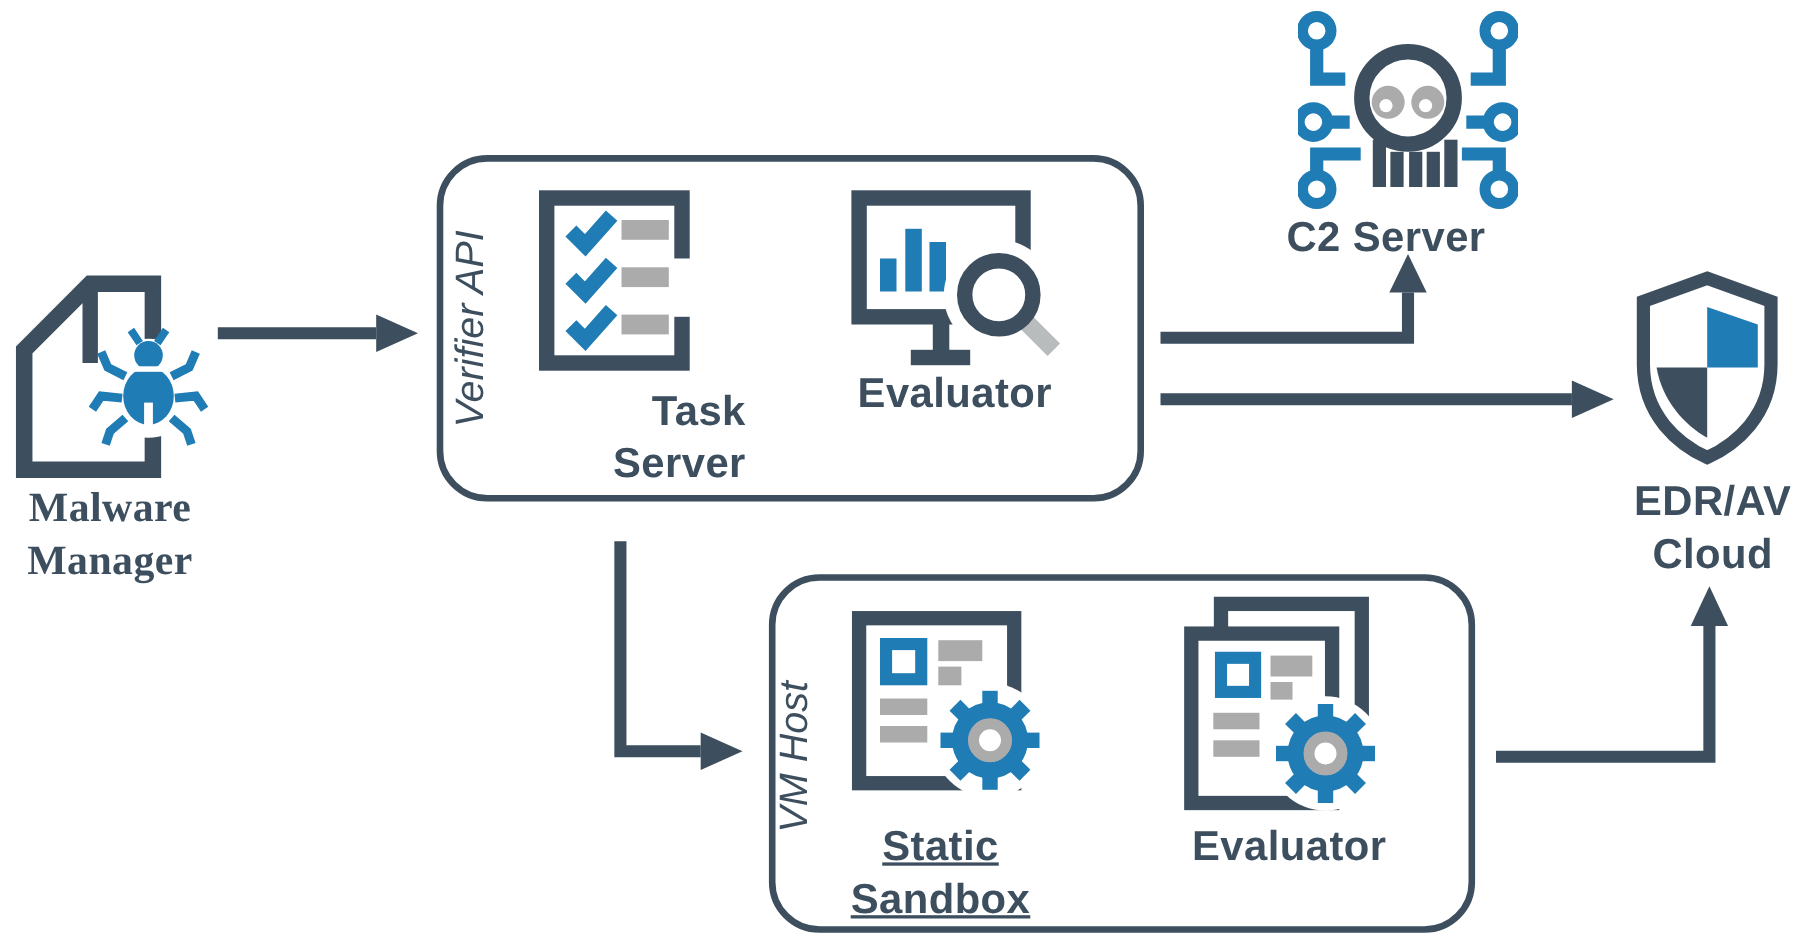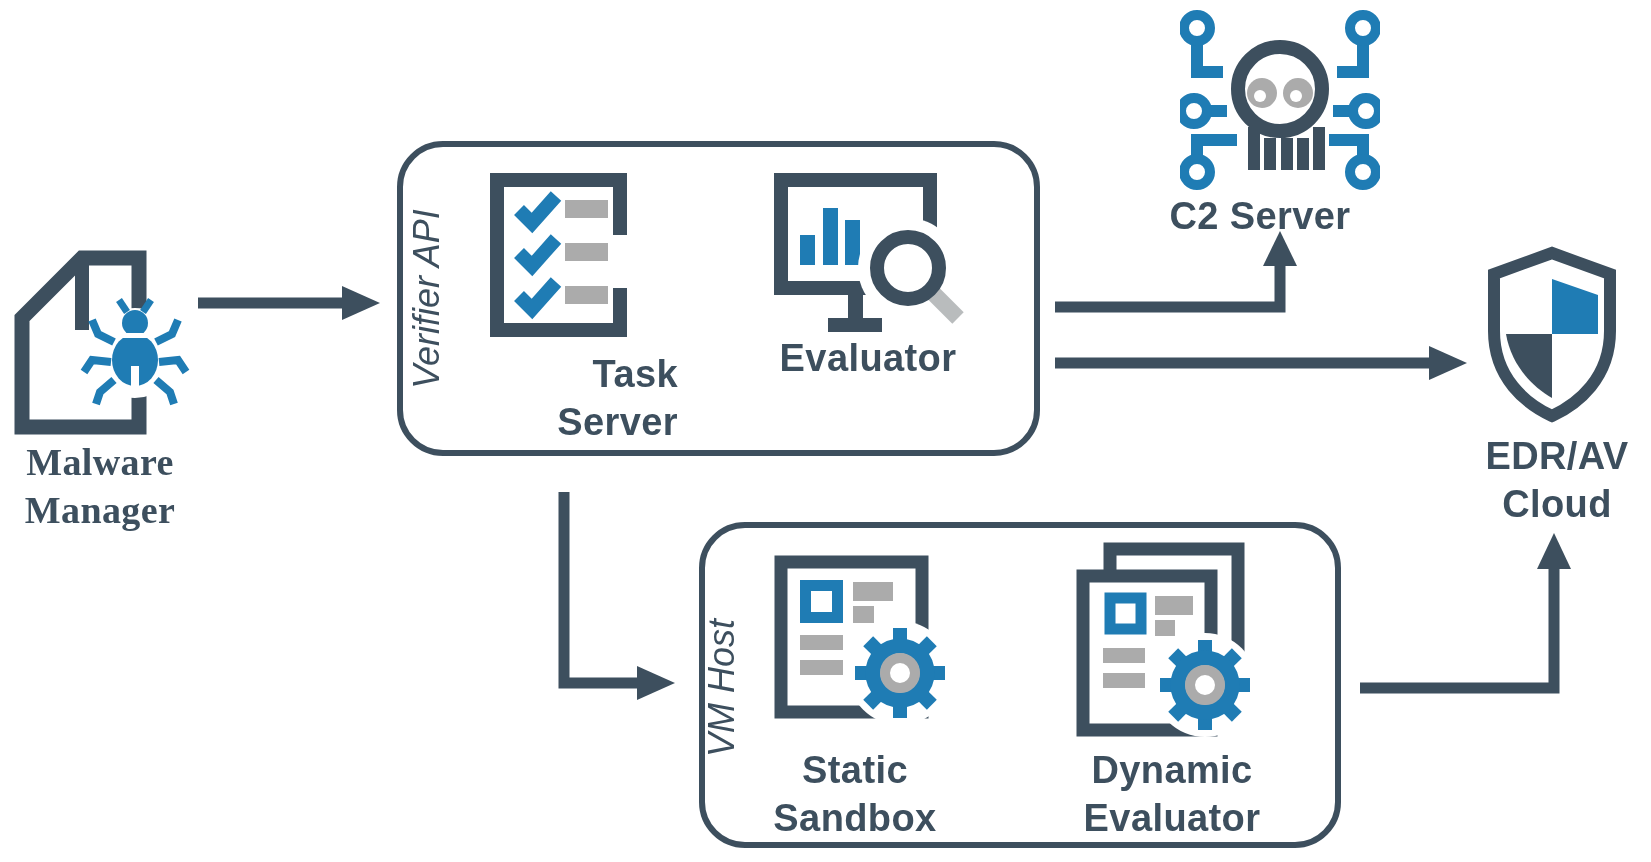--- a/index.html
+++ b/index.html
@@ -186,21 +186,21 @@
         <rect x="125" y="78" width="14" height="13" transform="rotate(135 132 123)"></rect>
         <rect x="125" y="78" width="14" height="13" transform="rotate(180 132 123)"></rect>
         <rect x="125" y="78" width="14" height="13" transform="rotate(225 132 123)"></rect>
         <rect x="125" y="78" width="14" height="13" transform="rotate(270 132 123)"></rect>
         <rect x="125" y="78" width="14" height="13" transform="rotate(315 132 123)"></rect>
       </g>
       <circle class="sb" stroke-width="15" cx="132" cy="123" r="27"></circle>
       <circle class="sg" stroke-width="10" cx="132" cy="123" r="15"></circle>
     </g>
   </svg>
-  <div class="lbl" style="left:735px;top:746px;width:240px;">
+  <div class="lbl" style="left:735px;top:746px;width:240px;text-decoration:underline;">
     <div>Static</div>
     <div>Sandbox</div>
   </div>
 
   <svg class="icon" style="left:1073px;top:538px;" width="200" height="200" viewBox="0 0 200 200">
     <rect class="sd" stroke-width="13" x="37" y="11" width="128" height="154"></rect>
     <rect class="sd" stroke-width="13" x="10" y="38" width="128" height="154" style="fill:#fff"></rect>
     <g>
       <rect class="sb" stroke-width="11" x="37" y="60" width="31" height="31"></rect>
       <rect class="fg" x="82" y="58" width="38" height="19"></rect>
@@ -218,17 +218,16 @@
         <rect x="125" y="102" width="14" height="13" transform="rotate(180 132 147)"></rect>
         <rect x="125" y="102" width="14" height="13" transform="rotate(225 132 147)"></rect>
         <rect x="125" y="102" width="14" height="13" transform="rotate(270 132 147)"></rect>
         <rect x="125" y="102" width="14" height="13" transform="rotate(315 132 147)"></rect>
       </g>
       <circle class="sb" stroke-width="15" cx="132" cy="147" r="27"></circle>
       <circle class="sg" stroke-width="10" cx="132" cy="147" r="15"></circle>
     </g>
   </svg>
   <div class="lbl" style="left:1050px;top:746px;width:244px;">
-    <div>Dynamic</div>
     <div>Evaluator</div>
   </div>
 
 </div>
 
 </body></html>

